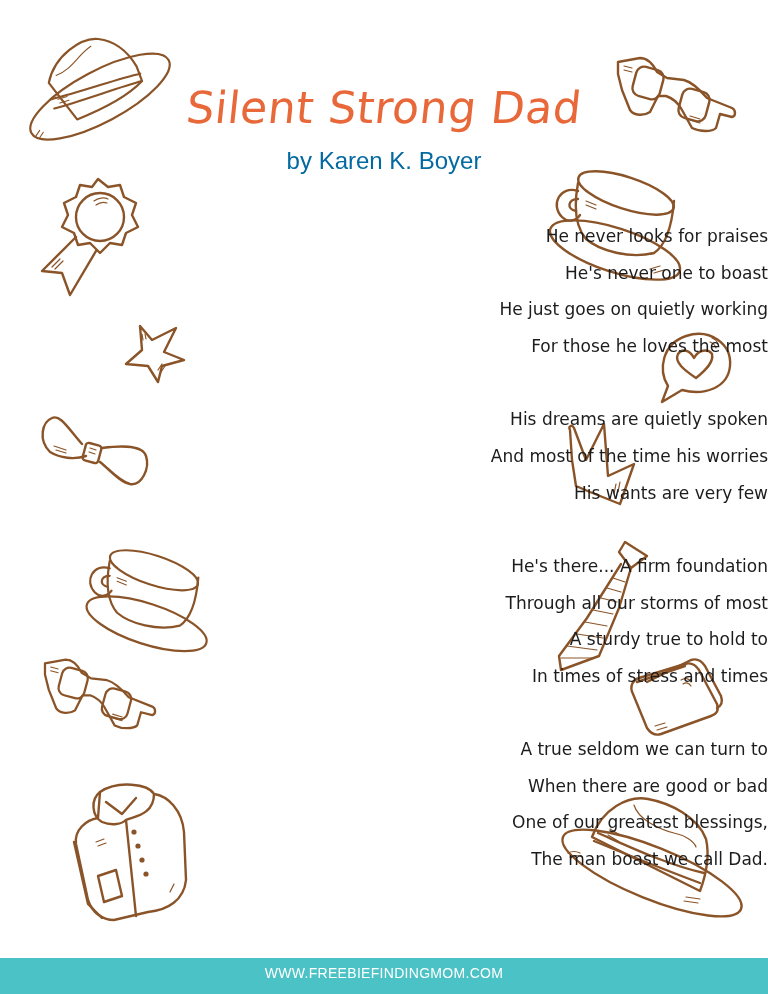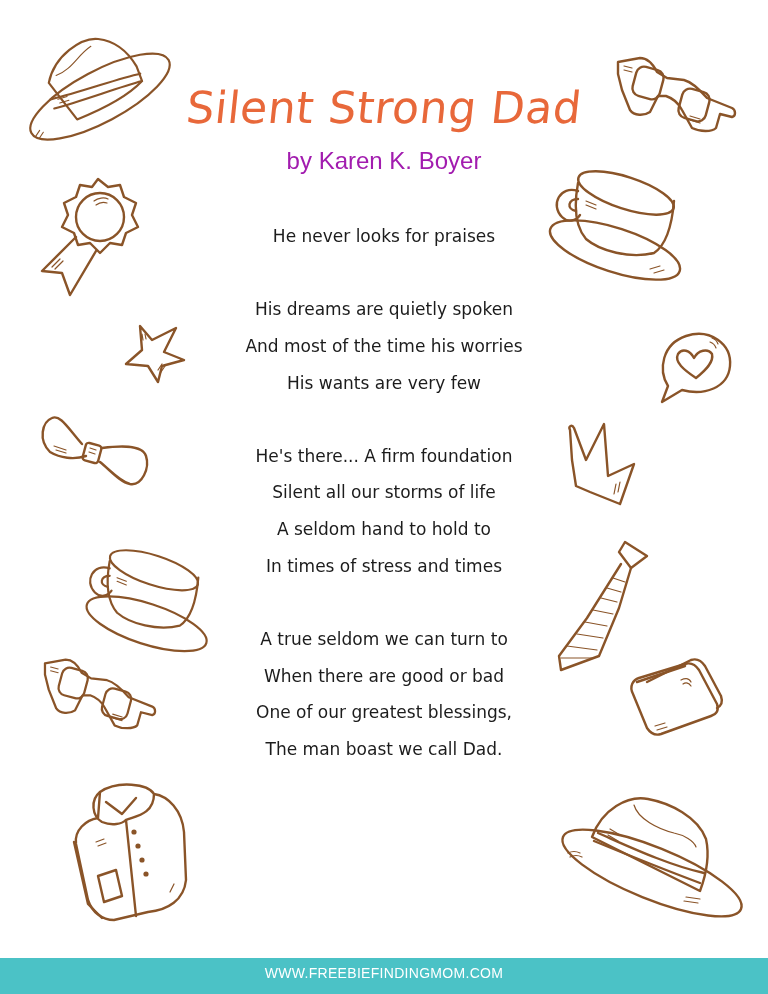--- a/index.html
+++ b/index.html
@@ -1,20 +1,20 @@
 <!DOCTYPE html>
 <html><head>
 <meta charset="utf-8">
 <style>
   html, body { margin:0; padding:0; }
   body { width:768px; height:994px; background:#ffffff; position:relative; overflow:hidden; font-family:"DejaVu Sans", sans-serif; }
   .page { position:absolute; left:0; top:0; width:768px; height:994px; }
   .title { position:absolute; left:0; width:768px; top:82px; text-align:center; color:#e8683a; font-family:"DejaVu Sans", sans-serif; font-size:44px; font-weight:normal; letter-spacing:0.5px; transform:skewX(-6deg); line-height:52px; }
-  .author { position:absolute; left:0; width:768px; top:146px; text-align:center; color:#a21caf; font-family:"Liberation Sans", sans-serif; font-size:24px; line-height:30px; }
-  .poem { position:absolute; left:0; width:768px; top:225px; text-align:center; }
+  .author { position:absolute; left:0; width:768px; top:146px; text-align:center; color:#0369a1; font-family:"Liberation Sans", sans-serif; font-size:24px; line-height:30px; }
+  .poem { position:absolute; left:0; width:768px; top:225px; text-align:right; }
   .stanza { margin:0 0 36.5px 0; }
   .line { display:block; font-family:"DejaVu Sans", sans-serif; font-size:17px; color:#1c1c1c; height:36.7px; line-height:22px; }
   .footer { position:absolute; left:0; top:958px; width:768px; height:36px; background:#4bc2c6; }
   .footer-text { position:absolute; left:0; width:768px; top:7px; text-align:center; color:#ffffff; font-family:"Liberation Sans", sans-serif; font-size:14px; letter-spacing:0.3px; }
   .icon { position:absolute; }
   .icon svg { width:100%; height:100%; overflow:visible; }
   .icon svg * { fill:none; stroke:#8a5428; stroke-width:2.4; stroke-linecap:round; stroke-linejoin:round; }
   .icon svg .thin { stroke-width:1.2; }
   .icon svg .dot { fill:#8a5428; stroke:none; }
 </style>
@@ -169,30 +169,33 @@
       <path class="thin" d="M128 102 l 14 2 M126 106 l 14 2"></path>
     </svg>
   </div>
 
   <div class="title">Silent Strong Dad</div>
   <div class="author">by Karen K. Boyer</div>
 
   <div class="poem">
     <div class="stanza">
       <span class="line">He never looks for praises</span>
+      <span class="line">He's never one to boast</span>
+      <span class="line">He just goes on quietly working</span>
+      <span class="line">For those he loves the most</span>
     </div>
     <div class="stanza">
       <span class="line">His dreams are quietly spoken</span>
       <span class="line">And most of the time his worries</span>
       <span class="line">His wants are very few</span>
     </div>
     <div class="stanza">
       <span class="line">He's there... A firm foundation</span>
-      <span class="line">Silent all our storms of life</span>
-      <span class="line">A seldom hand to hold to</span>
+      <span class="line">Through all our storms of most</span>
+      <span class="line">A sturdy true to hold to</span>
       <span class="line">In times of stress and times</span>
     </div>
     <div class="stanza">
       <span class="line">A true seldom we can turn to</span>
       <span class="line">When there are good or bad</span>
       <span class="line">One of our greatest blessings,</span>
       <span class="line">The man boast we call Dad.</span>
     </div>
   </div>
 

